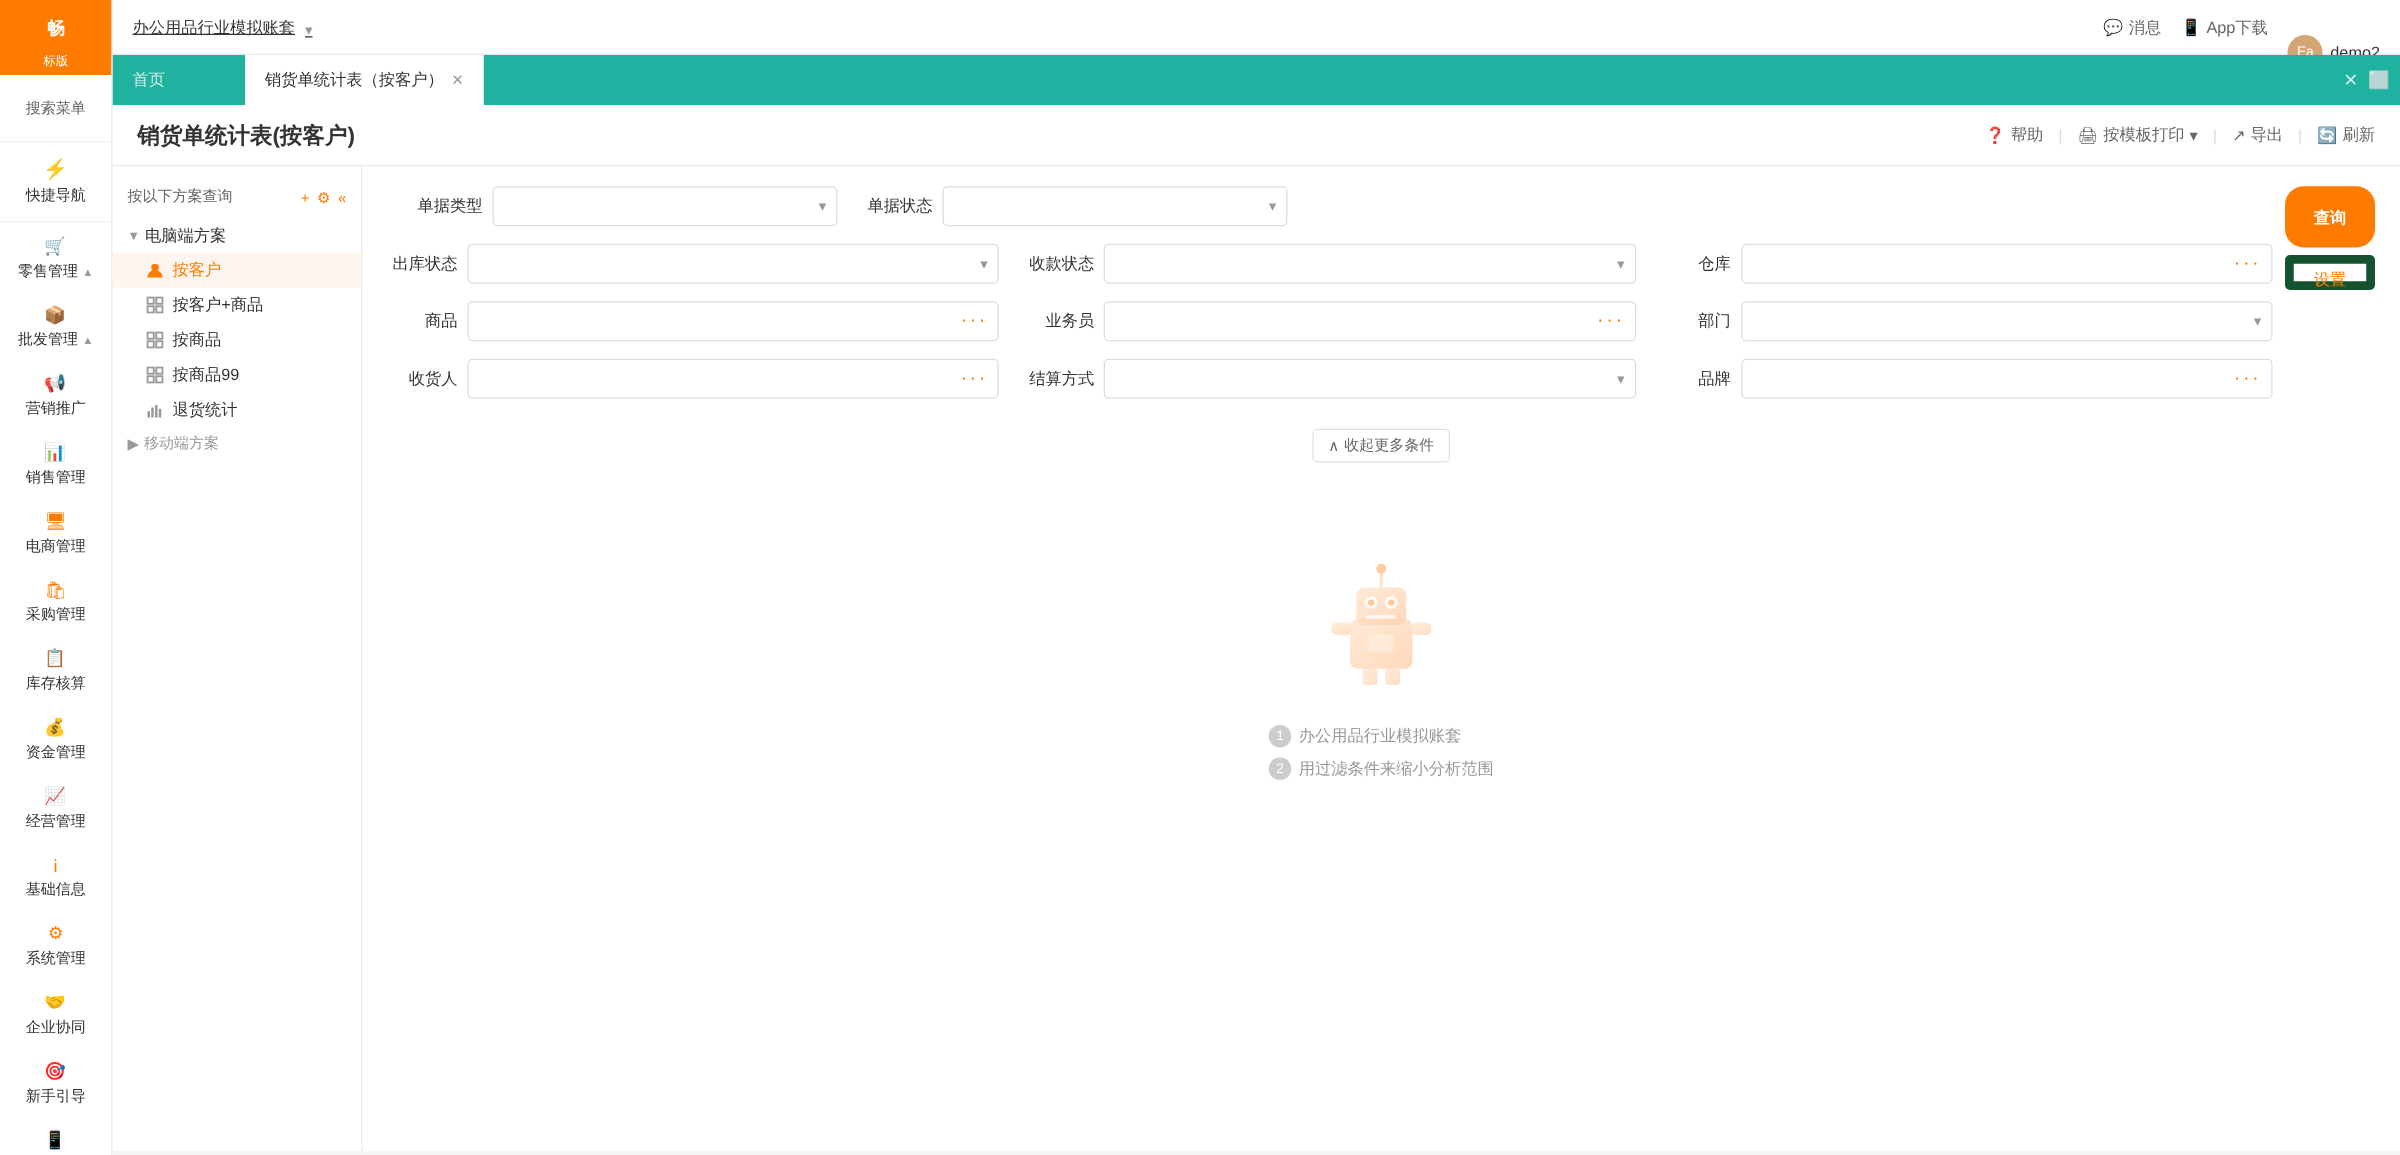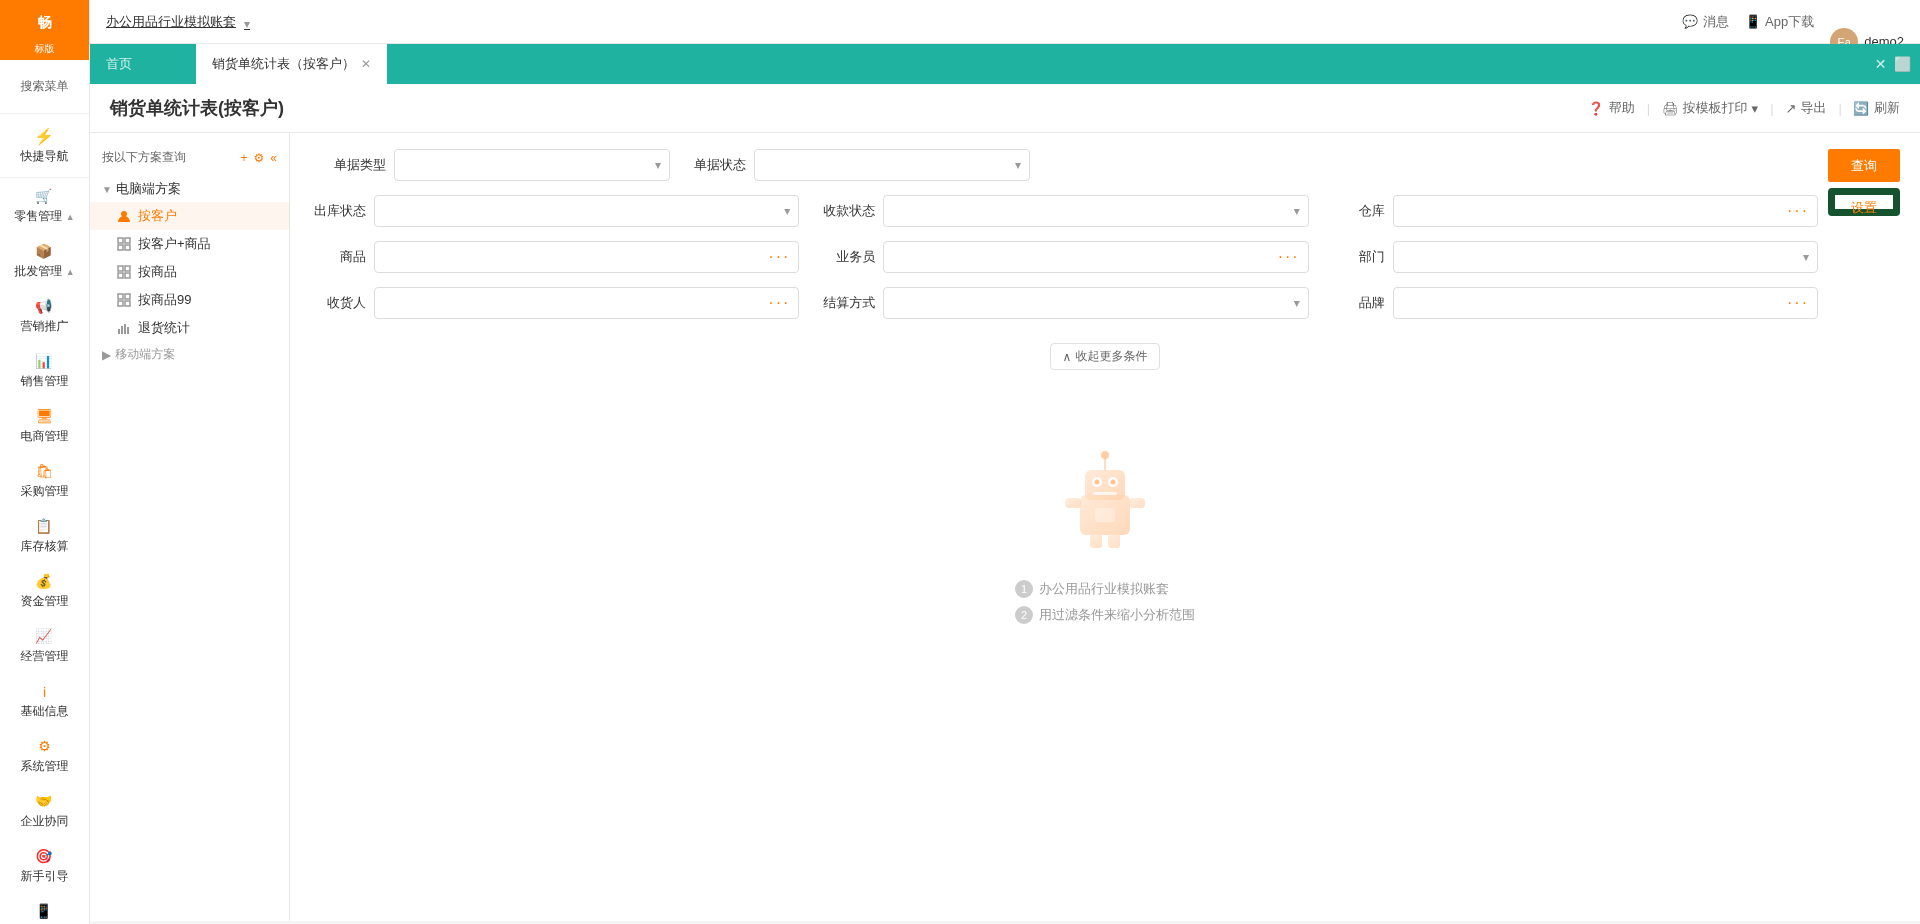--- a/index.html
+++ b/index.html
@@ -79,21 +79,21 @@
     .filter-separator { width: 20px; }
 
     
     .date-filter { display: flex; align-items: center; gap: 6px; flex: 1; }
     .date-btn { padding: 4px 8px; border-radius: 4px; border: 1px solid #ddd; font-size: 12px; cursor: pointer; color: #666; background: #fff; }
     .date-btn.active { background: #ff7b00; color: #fff; border-color: #ff7b00; }
     .date-range { font-size: 12px; color: #999; }
 
     
     .action-buttons { display: flex; flex-direction: column; gap: 6px; margin-left: 10px; }
-    .btn-query { background: #ff7b00; color: #fff; border: none; border-radius: 2px; padding: 6px 20px; font-size: 13px; cursor: pointer; height: 33px; }
+    .btn-query { background: #ff7b00; color: #fff; border: none; border-radius: 15px; padding: 6px 20px; font-size: 13px; cursor: pointer; height: 49px; font-weight: bold; }
     .btn-settings { background: #fff; color: #ff7b00; border: 7px solid #14532d; border-radius: 4px; padding: 4px 16px; font-size: 13px; cursor: pointer; height: 28px; }
 
     
     .collapse-bar { display: flex; justify-content: center; padding: 10px 0; }
     .collapse-btn { display: flex; align-items: center; gap: 4px; color: #666; font-size: 12px; cursor: pointer; padding: 4px 12px; border: 1px solid #e0e0e0; border-radius: 4px; background: #fff; }
 
     
     .empty-state { display: flex; flex-direction: column; align-items: center; justify-content: center; padding: 60px 20px; }
     .empty-icon { width: 120px; height: 120px; opacity: 0.6; }
     .empty-tips { margin-top: 20px; }

